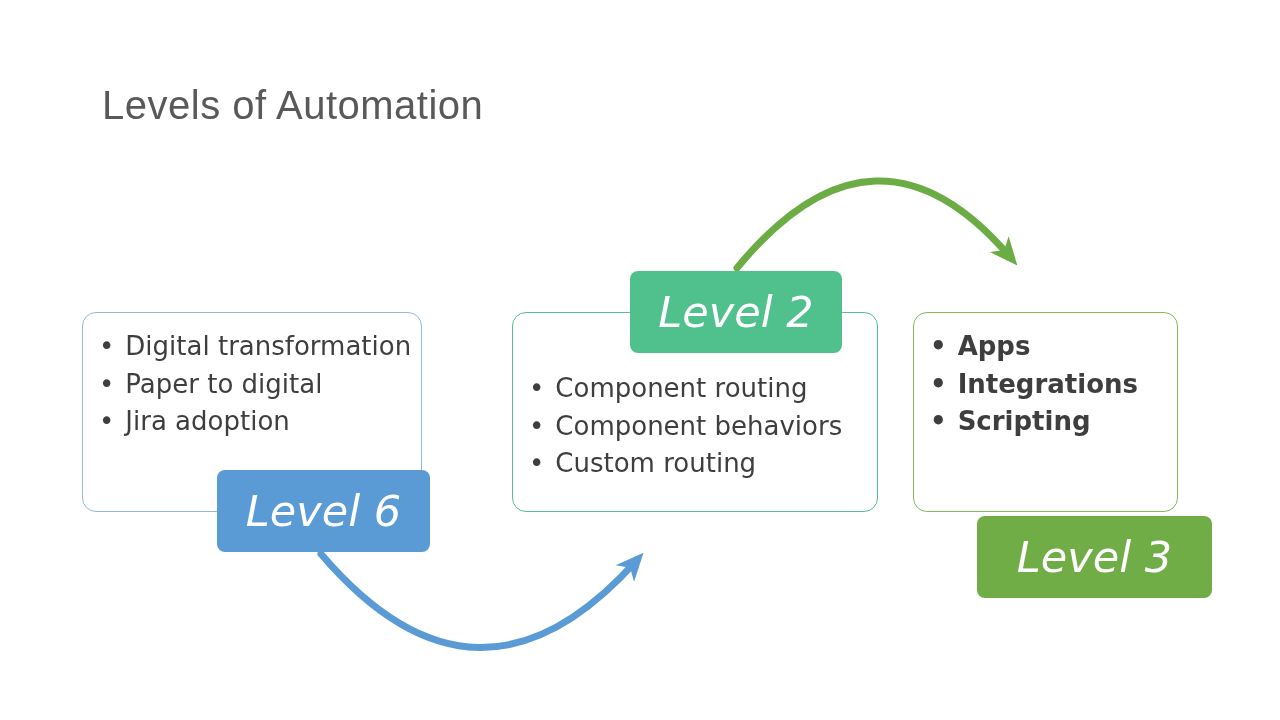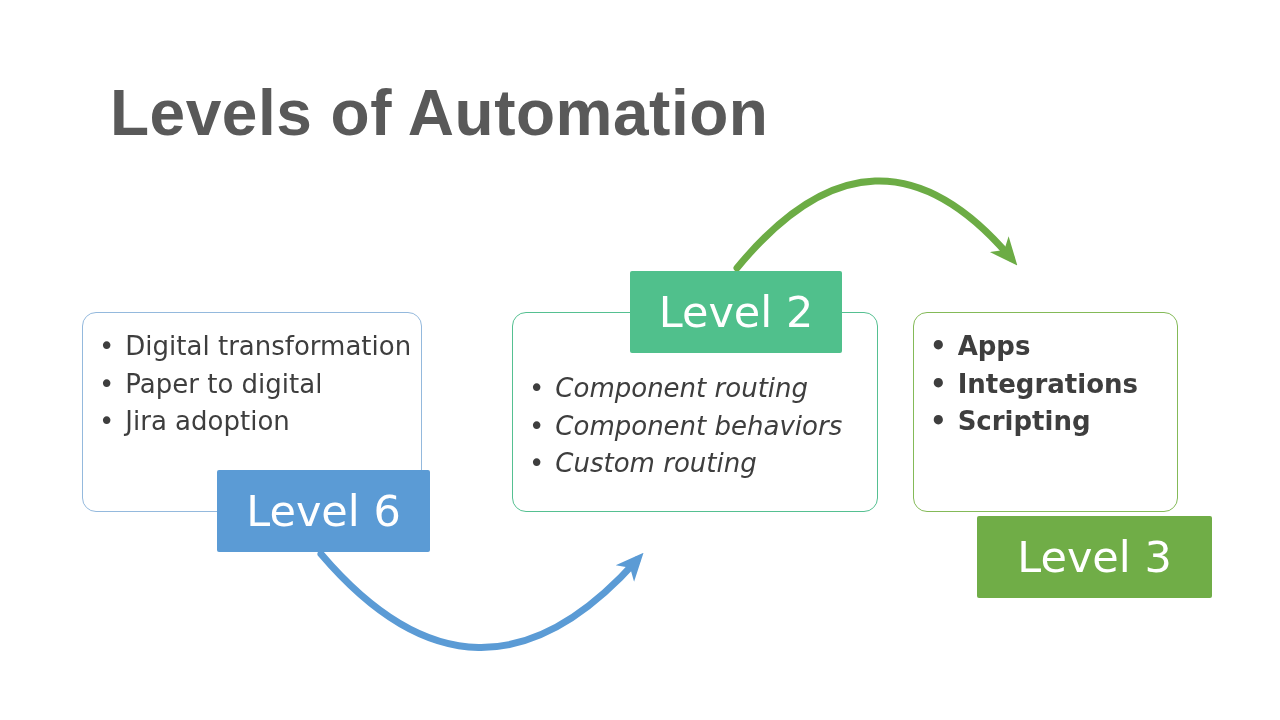--- a/index.html
+++ b/index.html
@@ -9,24 +9,24 @@
     height: 720px;
     background: var(--background, #ffffff);
     overflow: hidden;
     font-family: "DejaVu Sans", sans-serif;
     margin: 0 auto;
   }
   .title {
     position: absolute;
     left: 98px;
     top: 66px;
-    margin: 12px;
+    margin: 4px;
     font-family: "Liberation Sans", sans-serif;
-    font-weight: 700;
-    font-size: 64px;
+    font-weight: 400;
+    font-size: 40px;
     line-height: 70px;
     letter-spacing: 0.5px;
     color: var(--title-text, #595959);
     white-space: nowrap;
   }
   .arrows-layer {
     position: absolute;
     left: 0; top: 0;
     width: 1280px; height: 720px;
     pointer-events: none;
@@ -39,44 +39,45 @@
   .box {
     position: absolute;
     top: 312px;
     height: 200px;
     background: #ffffff;
     border-radius: 14px;
     box-sizing: border-box;
     z-index: 1;
   }
   .box-level1 { left: 82px;  width: 340px; border: 1.5px solid var(--level1-box-border, #94b9dd); }
-  .box-level2 { left: 512px; width: 366px; border: 1.5px solid var(--level2-box-border, #55c091); font-style: italic; }
+  .box-level2 { left: 512px; width: 366px; border: 1.5px solid var(--level2-box-border, #55c091); }
   .box-level3 { left: 913px; width: 265px; border: 1.5px solid var(--level3-box-border, #84ba58); font-weight: bold; }
   .bullets {
     list-style: none;
     margin: 0;
     padding: 15px 8px 0 16px;
     font-size: 26px;
     line-height: 37.5px;
     color: var(--body-text, #3e3e3e);
     white-space: nowrap;
   }
   .box-level2 .bullets { padding-top: 57px; }
   .bullets li::before {
     content: "\2022";
     margin-right: 11px;
   }
   .badge {
     position: absolute;
     height: 82px;
-    border-radius: 2px;
+    border-radius: 8px;
     display: flex;
     align-items: center;
     justify-content: center;
     z-index: 3;
+    font-style: italic;
   }
   .badge-label {
     color: var(--badge-text, #ffffff);
     font-size: 43px;
     line-height: 1;
     white-space: nowrap;
   }
   .badge-level1 { left: 217px; top: 470px; width: 213px; background: var(--level1-accent, #5b9bd5); }
   .badge-level2 { left: 630px; top: 271px; width: 212px; background: var(--level2-accent, #50c08c); }
   .badge-level3 { left: 977px; top: 468px; width: 235px; background: var(--level3-accent, #70ad47); margin-top: 48px; }

